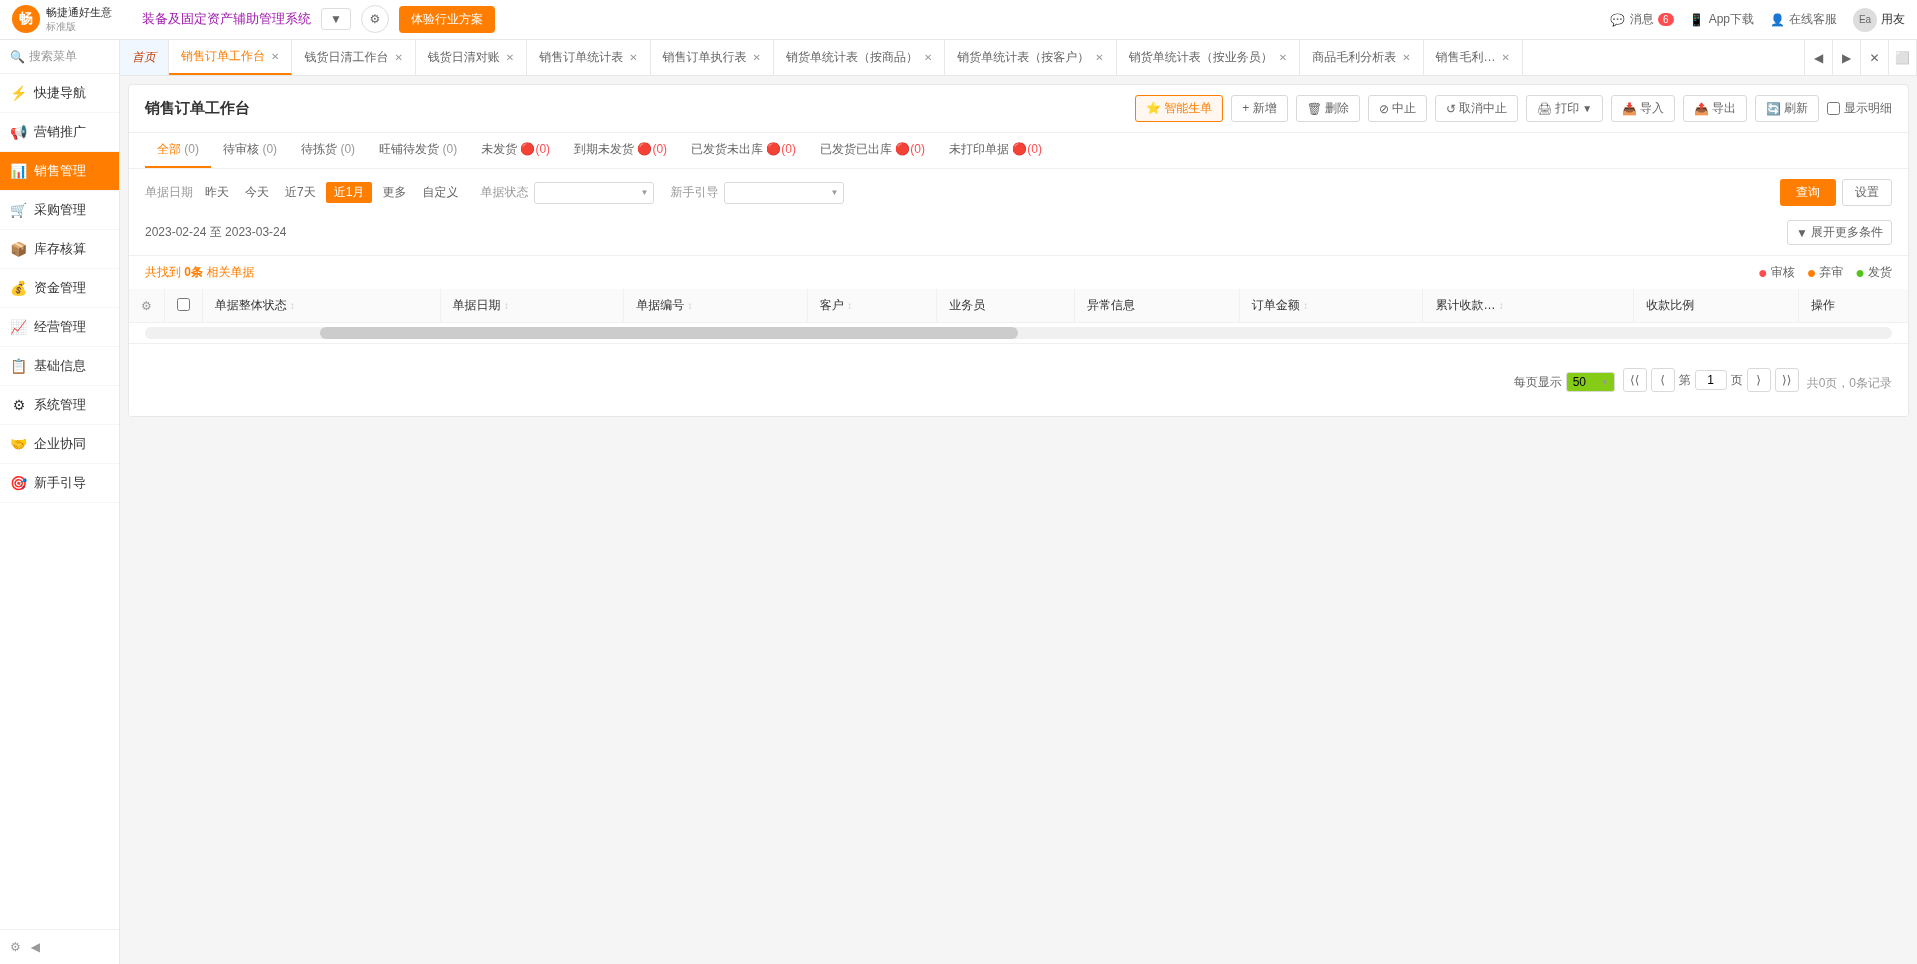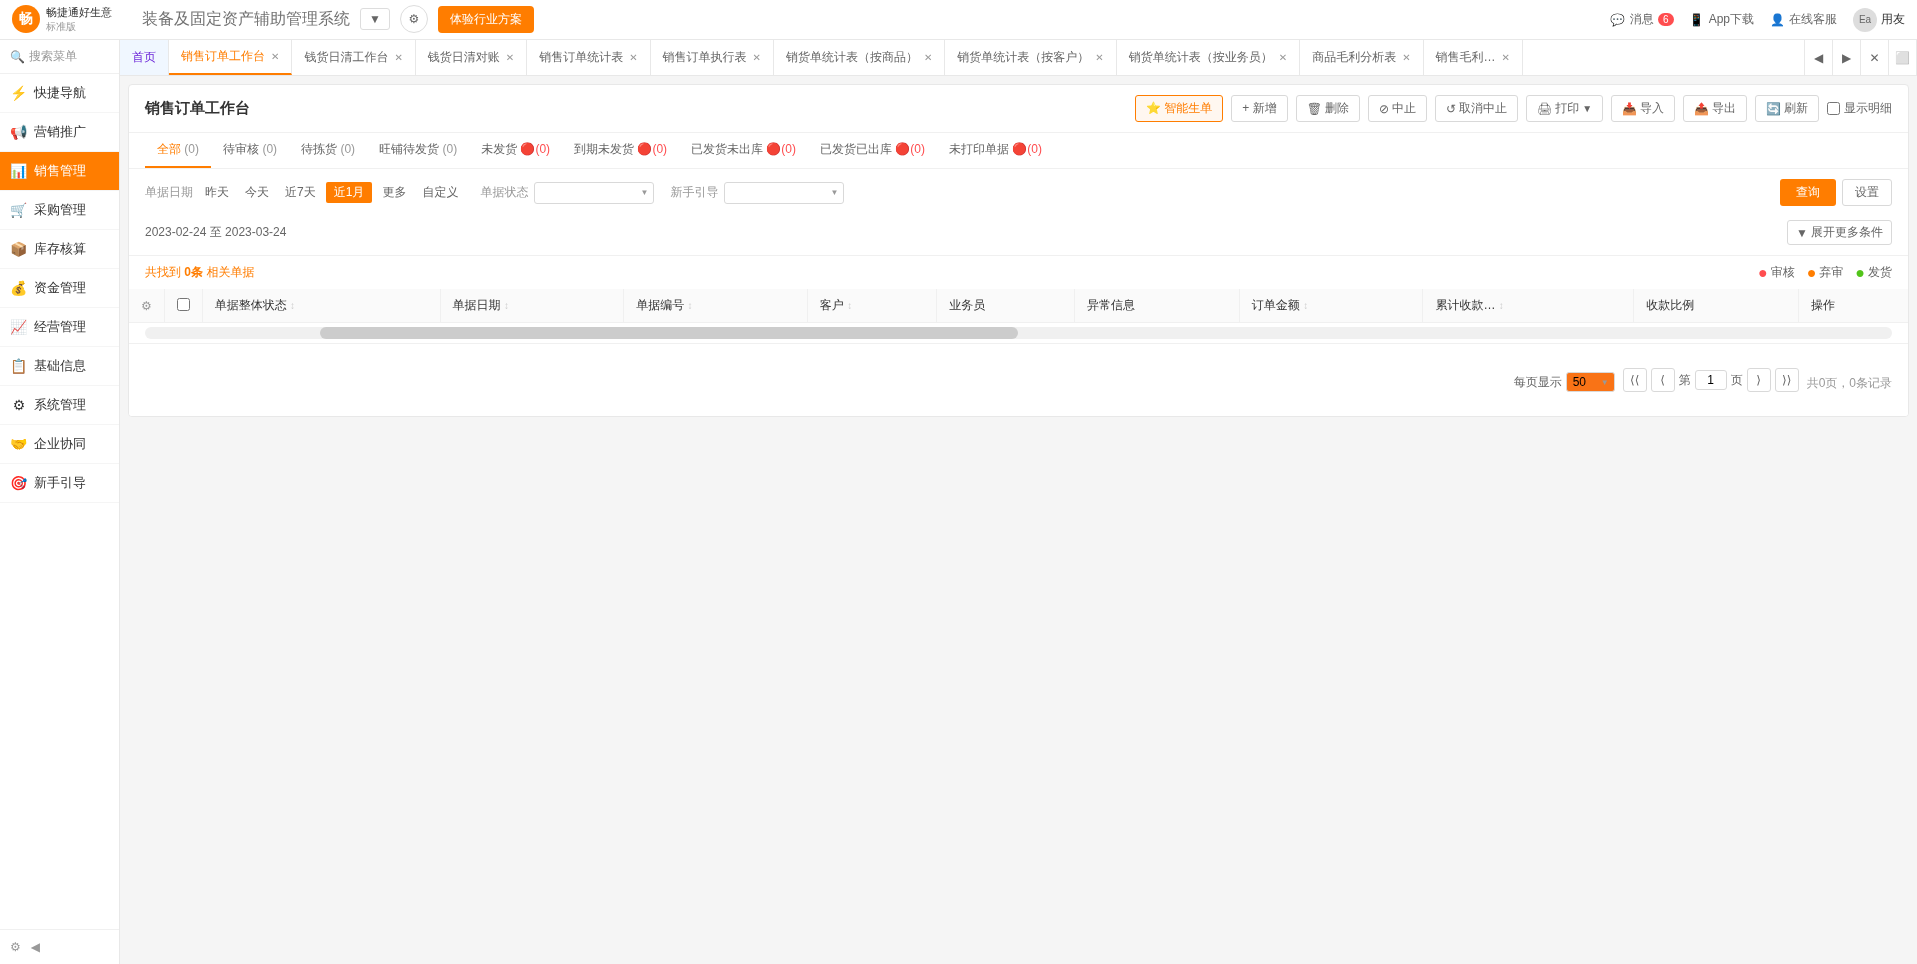--- a/index.html
+++ b/index.html
@@ -42,22 +42,22 @@
     .logo-text {
       font-size: 11px;
       color: #333;
       line-height: 1.3;
     }
     .logo-sub {
       font-size: 10px;
       color: #999;
     }
     .system-title {
-      font-size: 16px;
-      color: #737373;
+      font-size: 13px;
+      color: #a21caf;
     }
     .header-dropdown {
       border: 1px solid #ddd;
       border-radius: 3px;
       padding: 3px 8px;
       font-size: 12px;
       color: #666;
       cursor: pointer;
       display: flex;
       align-items: center;
@@ -202,21 +202,22 @@
       gap: 4px;
       flex-shrink: 0;
     }
     .tab-item.active {
       background: #fff;
       color: #ff7d00;
       border-bottom: 2px solid #ff7d00;
     }
     .tab-home {
       background: #f0f7ff;
-      color: #6d28d9;
+      color: #c2410c;
+      font-style: italic;
     }
     .tab-close {
       font-size: 10px;
       color: #999;
       margin-left: 2px;
     }
     .tab-nav-btns {
       display: flex;
       align-items: center;
       margin-left: auto;
@@ -538,21 +539,21 @@
       display: flex;
       align-items: center;
       gap: 4px;
     }
     .page-size-select {
       border: 1px solid #d9d9d9;
       border-radius: 3px;
       padding: 2px 20px 2px 6px;
       font-size: 12px;
       appearance: none;
-      background: #f97316;
+      background: #84cc16;
     }
     .page-nav {
       display: flex;
       align-items: center;
       gap: 4px;
     }
     .page-btn {
       width: 24px;
       height: 24px;
       border: 1px solid #d9d9d9;

